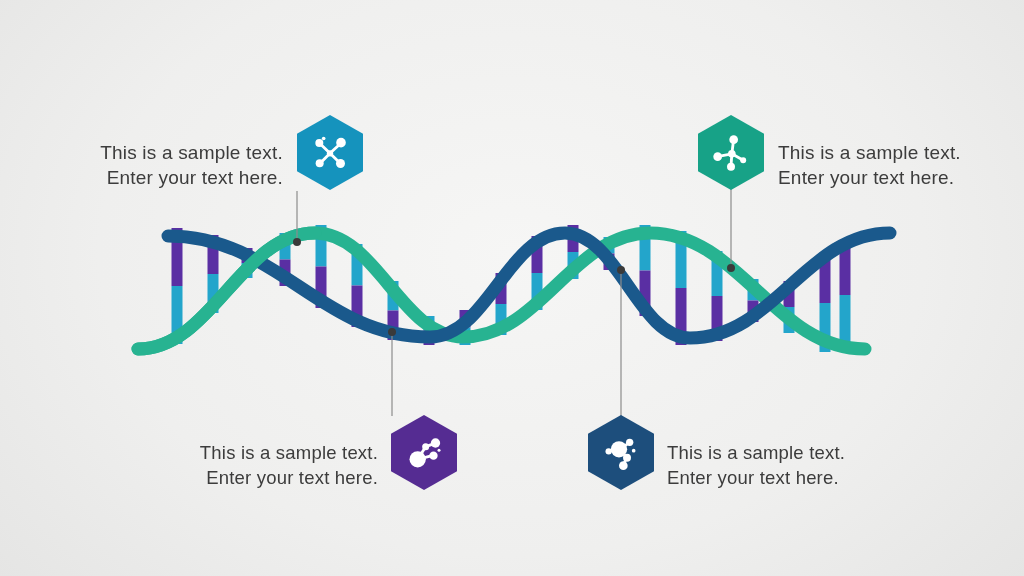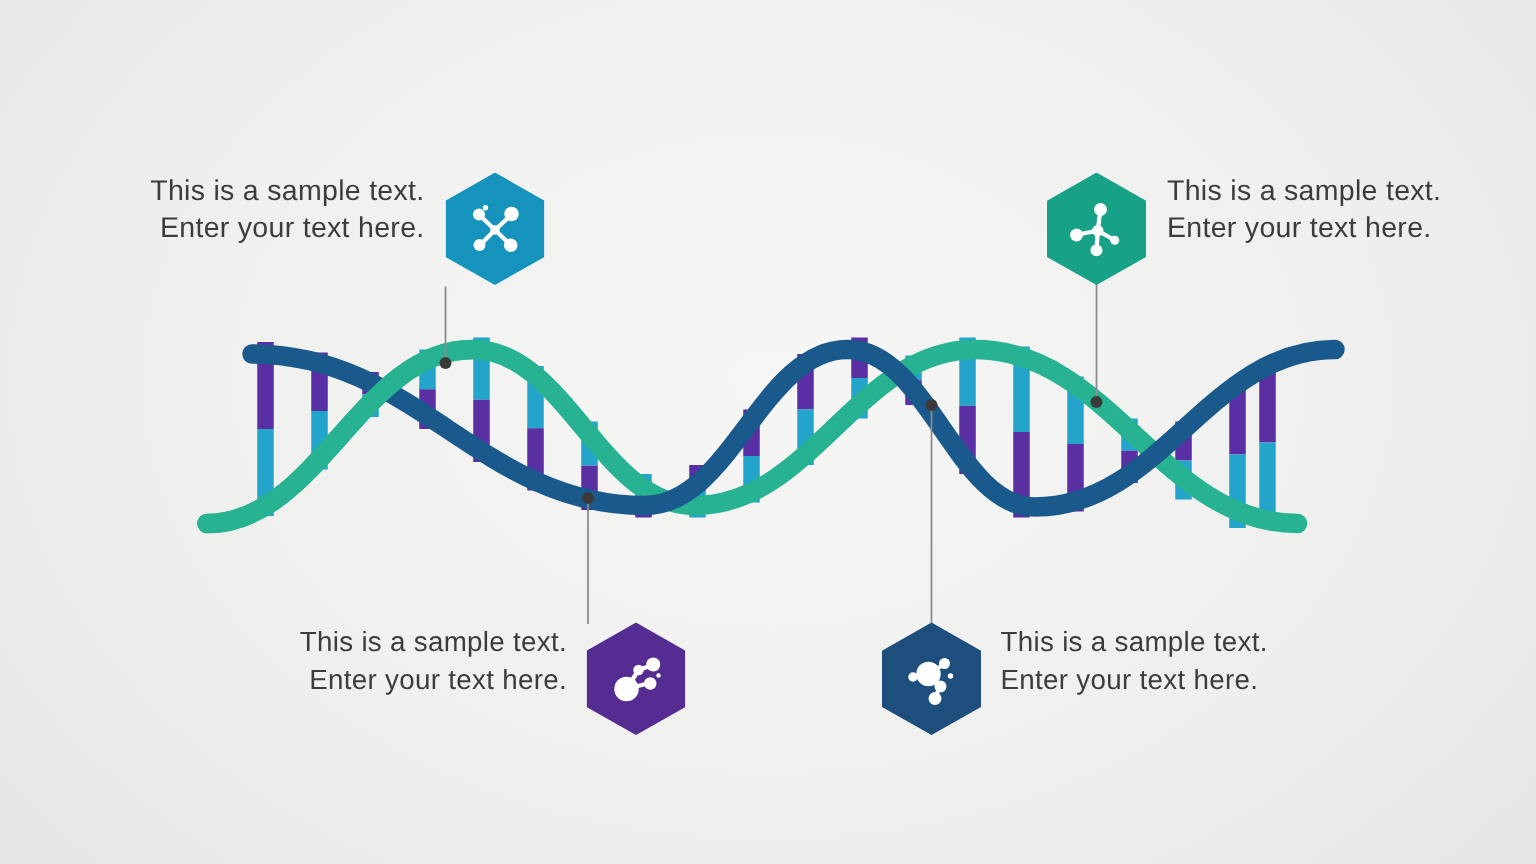--- a/index.html
+++ b/index.html
@@ -5,21 +5,21 @@
   html,body{margin:0;padding:0;background:#2b2b2b;}
   .slide{
     position:relative;width:1024px;height:576px;overflow:hidden;
     font-family:"Liberation Sans",sans-serif;
     background:radial-gradient(ellipse 115% 150% at 50% 44%,
       #f6f6f5 0%, #efefee 35%, #e3e3e2 62%, #d5d5d6 82%, #c6c6c9 100%);
   }
   .dna-svg{position:absolute;left:0;top:0;width:1024px;height:576px;}
   .strand{fill:none;stroke-width:13;stroke-linecap:round;}
   .connector{stroke-width:1.2;fill:none;}
-  .callout{position:absolute;display:flex;align-items:flex-start;}
+  .callout{position:absolute;display:flex;align-items:flex-end;}
   .callout .text{font-size:19px;line-height:25px;letter-spacing:.2px;}
   .callout.bottom .text{font-size:18.5px;line-height:25px;}
   .text.right{text-align:right;}
   .text.left{text-align:left;}
   .hex{
     flex:0 0 66px;width:66px;height:75px;
     clip-path:polygon(50% 0,100% 25%,100% 75%,50% 100%,0 75%,0 25%);
     display:flex;align-items:center;justify-content:center;
   }
   .hex svg{width:40px;height:40px;}

